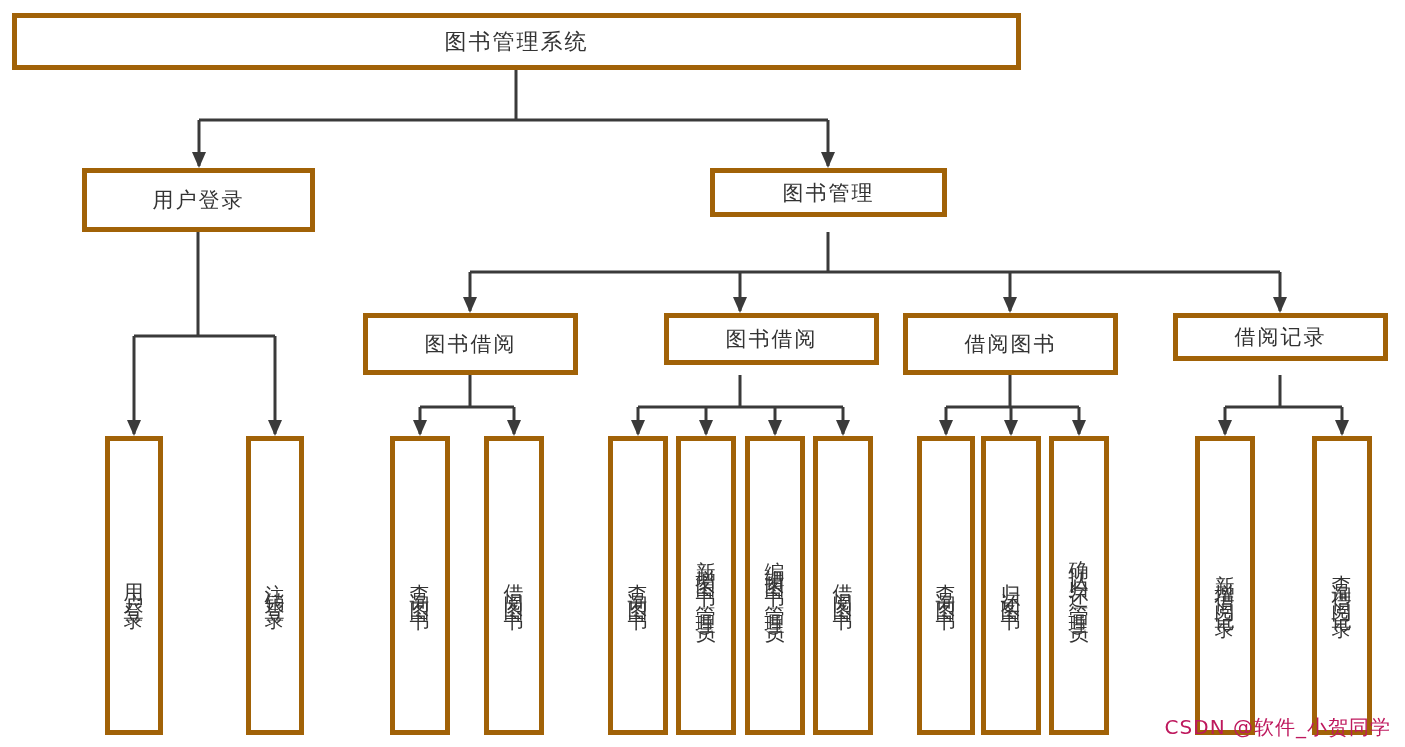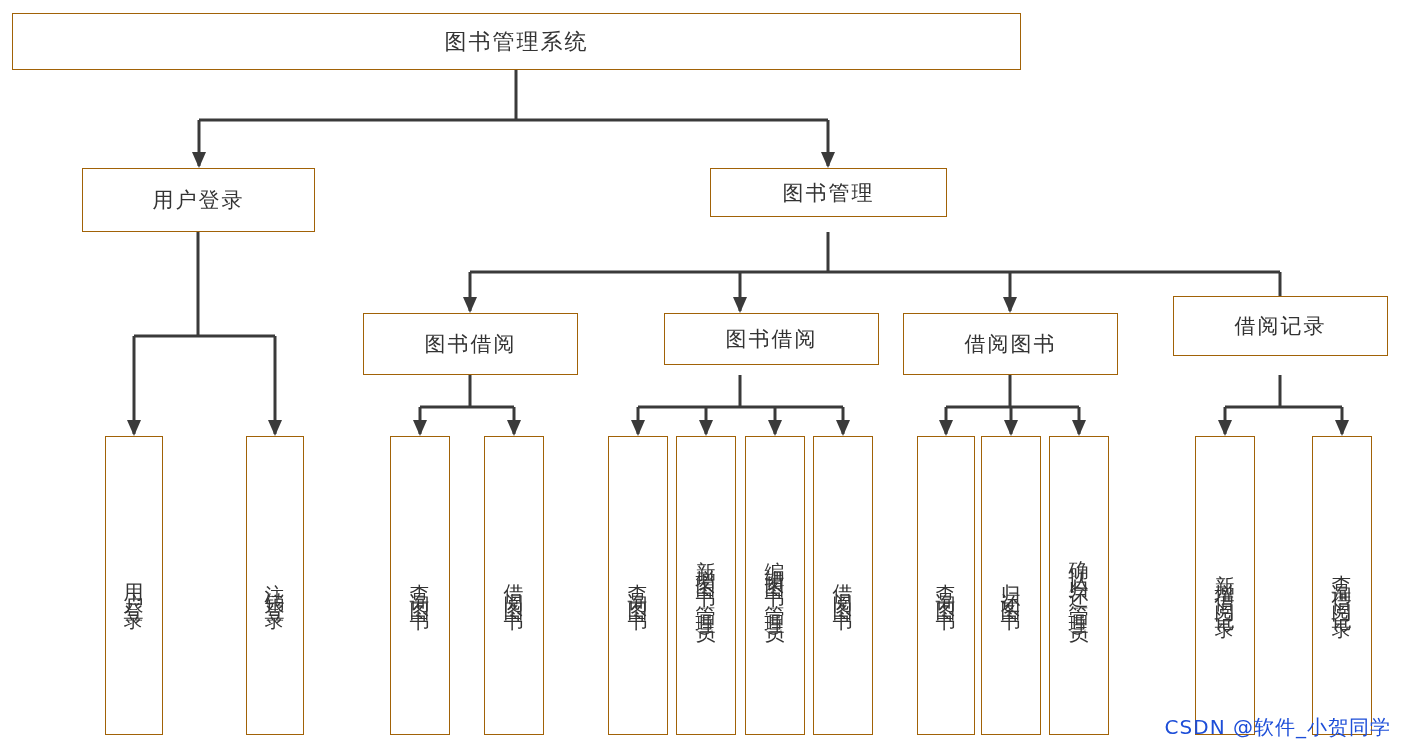--- a/index.html
+++ b/index.html
@@ -14,21 +14,21 @@
   #wires {
     position: absolute;
     left: 0; top: 0;
     width: 1405px; height: 747px;
     pointer-events: none;
   }
   .node {
     position: absolute;
     box-sizing: border-box;
     background: #ffffff;
-    border: 1px solid #a16207;
+    border: 5px solid #a16207;
     color: #333333;
     display: flex;
     align-items: center;
     justify-content: center;
     text-align: center;
     z-index: 1;
   }
   .h-label {
     font-size: 21px;
     letter-spacing: 2px;
@@ -41,21 +41,21 @@
     font-size: 20px;
     letter-spacing: 9px;
     line-height: 1;
     white-space: nowrap;
   }
   .watermark {
     position: absolute;
     right: 14px;
     bottom: 6px;
     font-size: 20px;
-    color: #1d4ed8;
+    color: #be185d;
     letter-spacing: 1px;
     z-index: 2;
     white-space: nowrap;
   }
 </style>
 </head>
 <body>
 
 <div id="canvas">
 
@@ -113,21 +113,21 @@
 
   <div class="node" style="left:363px; top:313px; width:215px; height:62px;">
     <span class="h-label">图书借阅</span>
   </div>
   <div class="node" style="left:664px; top:313px; width:215px; height:52px;">
     <span class="h-label">图书借阅</span>
   </div>
   <div class="node" style="left:903px; top:313px; width:215px; height:62px;">
     <span class="h-label">借阅图书</span>
   </div>
-  <div class="node" style="left:1173px; top:296px; width:215px; height:60px;font-family:Liberation Mono, monospace;">
+  <div class="node" style="left:1173px; top:313px; width:215px; height:48px;font-family:Liberation Mono, monospace;">
     <span class="h-label">借阅记录</span>
   </div>
 
   <div class="node v-node" style="left:105px; top:436px; width:58px; height:299px;">
     <span class="v-label">用户登录</span>
   </div>
   <div class="node v-node" style="left:246px; top:436px; width:58px; height:299px;">
     <span class="v-label">注销登录</span>
   </div>
 

